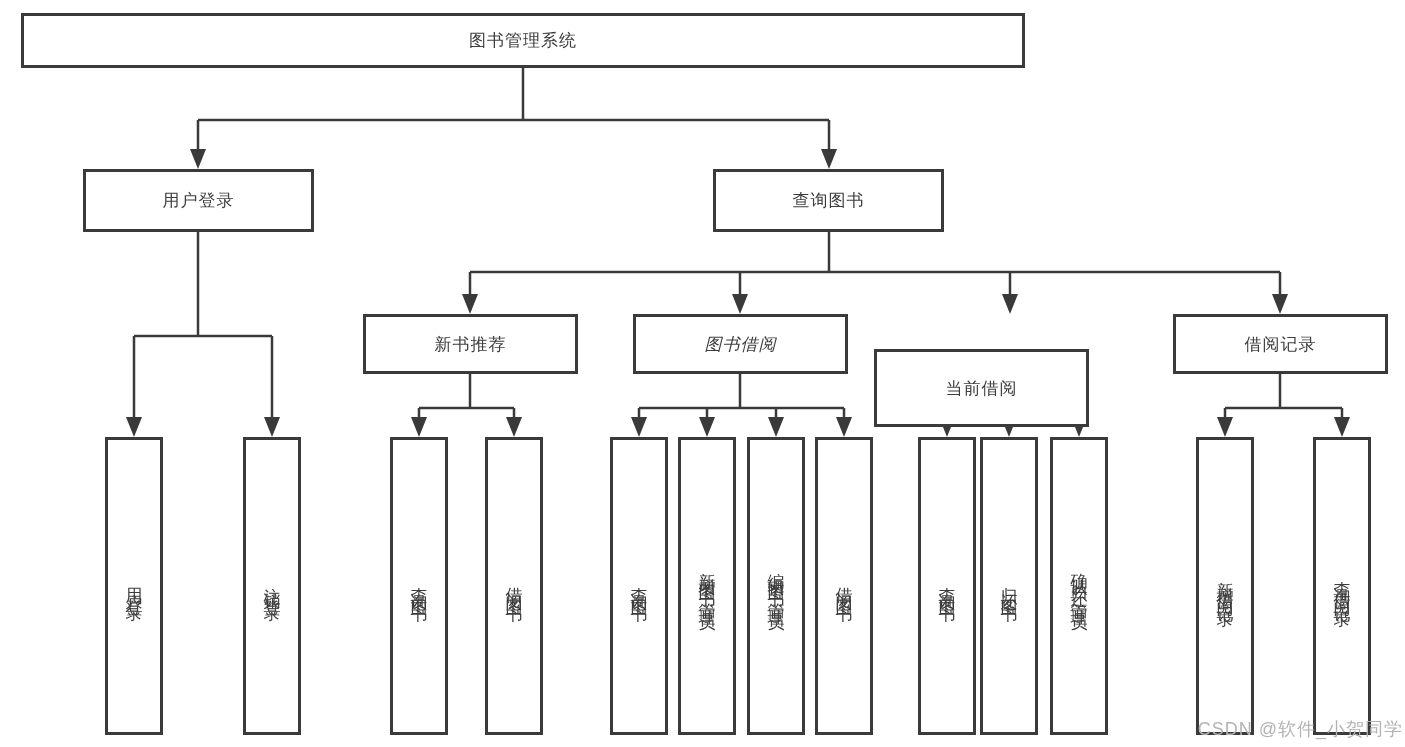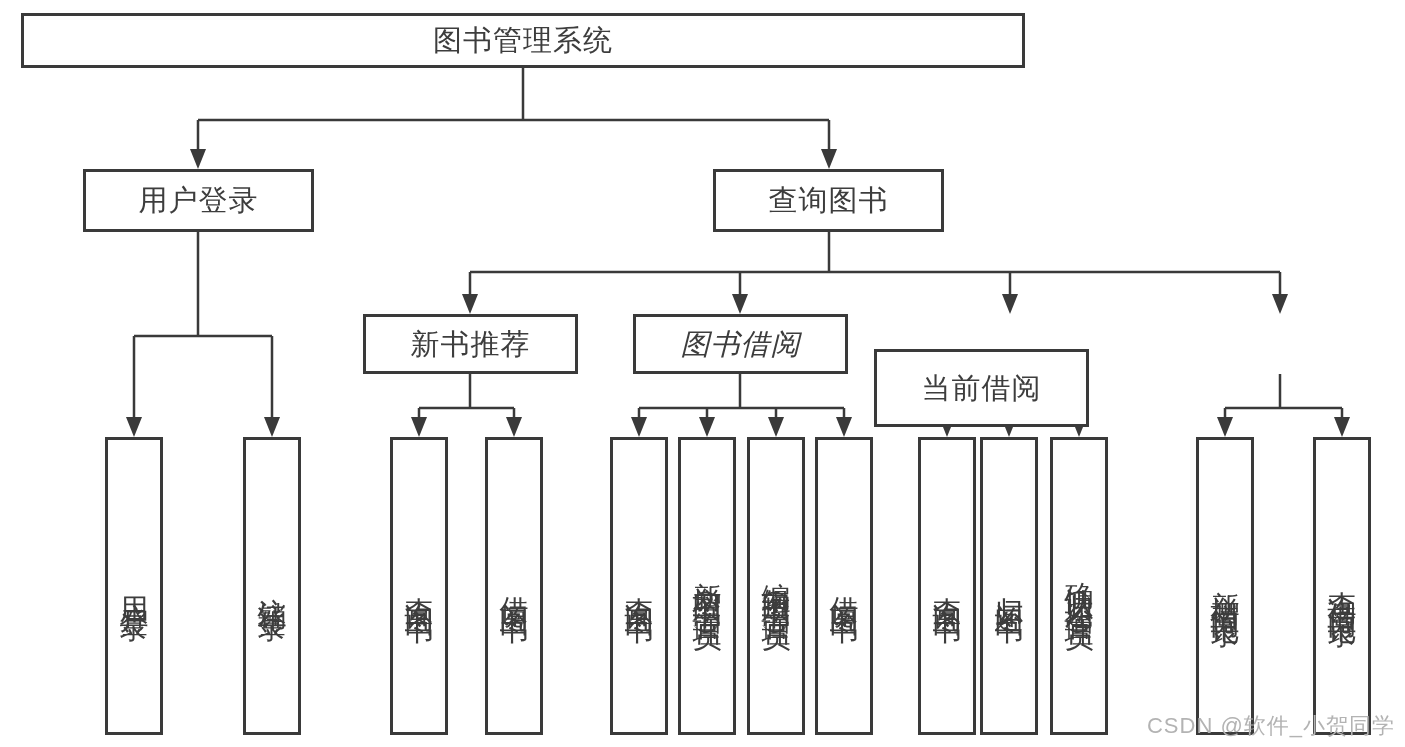--- a/index.html
+++ b/index.html
@@ -14,21 +14,21 @@
   svg.connectors { position: absolute; left: 0; top: 0; }
   .box {
     position: absolute;
     box-sizing: border-box;
     background: #ffffff;
     border: 3px solid #3a3a3a;
     display: flex;
     align-items: center;
     justify-content: center;
     color: #3d3d3d;
-    font-size: 29px;
+    font-size: 17px;
     line-height: 1;
     white-space: nowrap;
   }
   .hbox { letter-spacing: 1px; }
   .vbox span.vlabel {
     writing-mode: vertical-rl;
     text-orientation: mixed;
     letter-spacing: 6px;
     white-space: nowrap;
   }
@@ -49,22 +49,22 @@
   .lf6  { left: 678px; }
   .lf7  { left: 747px; }
   .lf8  { left: 815px; }
   .lf9  { left: 918px; }
   .lf10 { left: 980px; }
   .lf11 { left: 1050px; }
   .lf12 { left: 1196px; }
   .lf13 { left: 1313px; }
   .watermark {
     position: absolute;
-    right: 10px; bottom: 6px;
-    font-size: 22px;
+    right: 2px; bottom: 6px;
+    font-size: 18px;
     color: #b3b3b3;
     letter-spacing: 1px;
   }
 </style>
 </head>
 <body>
 
 <div class="stage">
 
   <svg class="connectors" width="1405" height="747" viewBox="0 0 1405 747">
@@ -123,20 +123,23 @@
 
   <div class="box hbox n-l3a">
     <span>新书推荐</span>
   </div>
   <div class="box hbox n-l3b">
     <span>图书借阅</span>
   </div>
   <div class="box hbox n-l3c">
     <span>当前借阅</span>
   </div>
+  <div class="box hbox n-l3d">
+    <span>借阅记录</span>
+  </div>
 
   <div class="box vbox leaf lf1">
     <span class="vlabel">用户登录</span>
   </div>
   <div class="box vbox leaf lf2">
     <span class="vlabel">注销登录</span>
   </div>
 
   <div class="box vbox leaf lf3">
     <span class="vlabel">查询图书</span>

